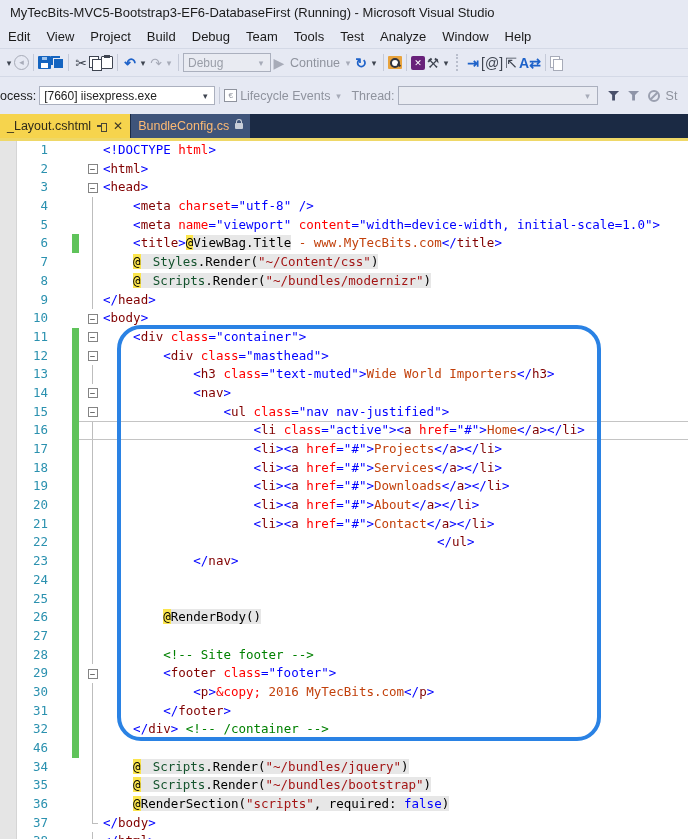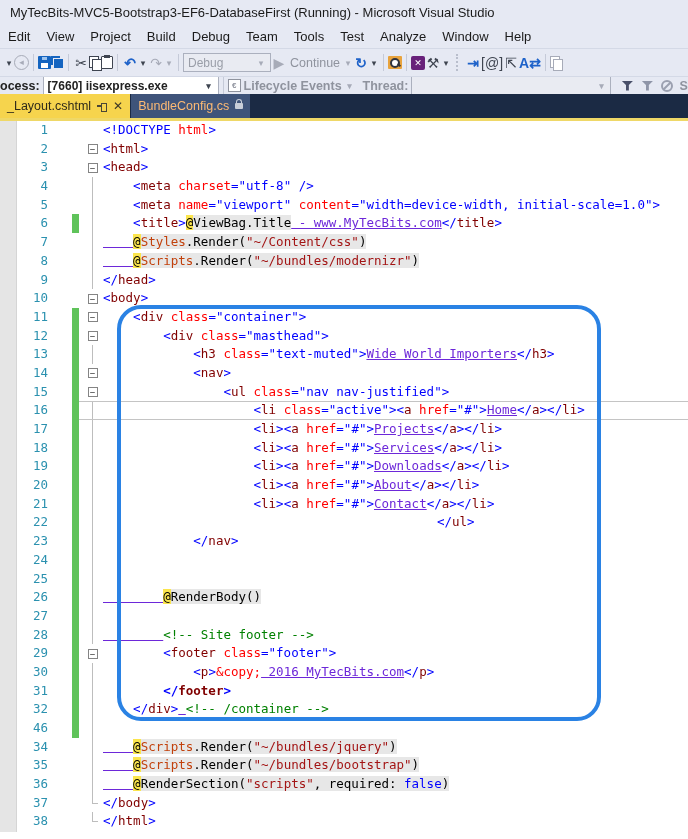--- a/index.html
+++ b/index.html
@@ -7,21 +7,21 @@
   .screen { position:relative; width:688px; height:839px; background:#fff; overflow:hidden; }
 
   
   .titlebar { height:26px; background:#E6E9F3; color:#1b1b1b; font-size:13px;
               line-height:26px; padding-left:10px; white-space:nowrap; }
   .menubar { height:22px; background:#E6E9F3; display:flex; align-items:center; font-size:13px; color:#1b1b1b; }
   .menu-item { padding:0 8px; line-height:22px; cursor:default; }
 
   .toolbar { background:#E6E9F3; display:flex; align-items:center; overflow:hidden; white-space:nowrap; }
   .tb-main { height:28px; padding-left:4px; border-top:1px solid #D4D9E6; }
-  .tb-debug { height:18px; border-top:1px solid #D4D9E6;font-weight:bold; }
+  .tb-debug { height:38px; border-top:1px solid #D4D9E6; }
 
   .tb-sep { width:1px; height:17px; background:#C5CAD8; margin:0 4px; flex:0 0 auto; }
   .tb-dotsep { width:4px; height:17px; border-left:2px dotted #B9BECC; margin:0 5px; flex:0 0 auto; }
   .tb-glyph { display:inline-block; text-align:center; min-width:16px; font-size:14px; line-height:26px; flex:0 0 auto; }
   .tb-glyph.small { min-width:10px; font-size:9px; }
   .ic-blue { color:#1E62C9; font-weight:bold; }
   .ic-dark { color:#3E4450; }
   .ic-dis  { color:#A7ABB8; }
   .ic-circ { width:15px; height:15px; line-height:13px; border:1.5px solid #A7ABB8; border-radius:50%;
              color:#A7ABB8; font-size:9px; min-width:15px; }
@@ -86,25 +86,25 @@
   .fold-box { position:absolute; left:4.5px; top:4.5px; width:10px; height:10px; border:1px solid #848484;
               background:#fff; color:#3a3a3a; font-size:9px; line-height:8px; text-align:center; z-index:2; }
   .fold-end { position:absolute; left:9px; top:0; width:6px; height:10px; border-left:1px solid #BDBDBD; border-bottom:1px solid #BDBDBD; }
   .code-text { font-size:12.5px; line-height:18.7px; white-space:pre; flex:1 1 auto; }
   .code-row.cur::after { content:""; position:absolute; left:79px; right:0; top:0; bottom:0;
                          border-top:1px solid #C4C4C4; border-bottom:1px solid #C4C4C4; pointer-events:none; }
   .sg-d  { color:#0000FF; }
   .sg-t  { color:#800000; }
   .sg-a  { color:#FF0000; }
   .sg-v  { color:#0000FF; }
-  .sg-x  { color:#6d28d9;text-decoration:underline; }
+  .sg-x  { color:#c2410c; }
   .sg-cm { color:#008000; }
   .sg-at { background:#FBE54D; color:#000; }
   .sg-xg { background:#E7E7E7; color:#000; }
-  .sg-ig { background:#E7E7E7; color:#c2410c; }
+  .sg-ig { background:#E7E7E7; color:#14532d;padding-left:12px; }
   .sg-sg { background:#E7E7E7; color:#A31515; }
   .sg-kg { background:#E7E7E7; color:#0000FF; }
 
   .annotation { position:absolute; left:117px; top:184px; width:484px; height:416px;
                 border:4px solid #2A82E4; border-radius:24px; pointer-events:none; z-index:5; }
 </style>
 </head>
 <body>
 
 <div class="screen">
@@ -442,21 +442,21 @@
             <span class="fold-line"></span>
           </span>
           <pre class="code-text" style="font-family: inherit;"><span class="sg-d">            &lt;</span><span class="sg-t">p</span><span class="sg-d">&gt;</span><span class="sg-a">&amp;copy;</span><span class="sg-x"> 2016 MyTecBits.com</span><span class="sg-d">&lt;/</span><span class="sg-t">p</span><span class="sg-d">&gt;</span></pre>
         </div>
         <div class="code-row">
           <span class="ln-num">31</span>
           <span class="chg on"></span>
           <span class="outl">
             <span class="fold-line"></span>
           </span>
-          <pre class="code-text" style="font-family: inherit; font-weight: bold;"><span class="sg-d">        &lt;/</span><span class="sg-t">footer</span><span class="sg-d">&gt;</span></pre>
+          <pre class="code-text" style="font-family: inherit;"><span class="sg-d">        &lt;/</span><span class="sg-t">footer</span><span class="sg-d">&gt;</span></pre>
         </div>
         <div class="code-row">
           <span class="ln-num">32</span>
           <span class="chg on"></span>
           <span class="outl">
             <span class="fold-line"></span>
           </span>
           <pre class="code-text" style="font-family: inherit;"><span class="sg-d">    &lt;/</span><span class="sg-t">div</span><span class="sg-d">&gt;</span><span class="sg-x"> </span><span class="sg-cm">&lt;!-- /container --&gt;</span></pre>
         </div>
         <div class="code-row">

